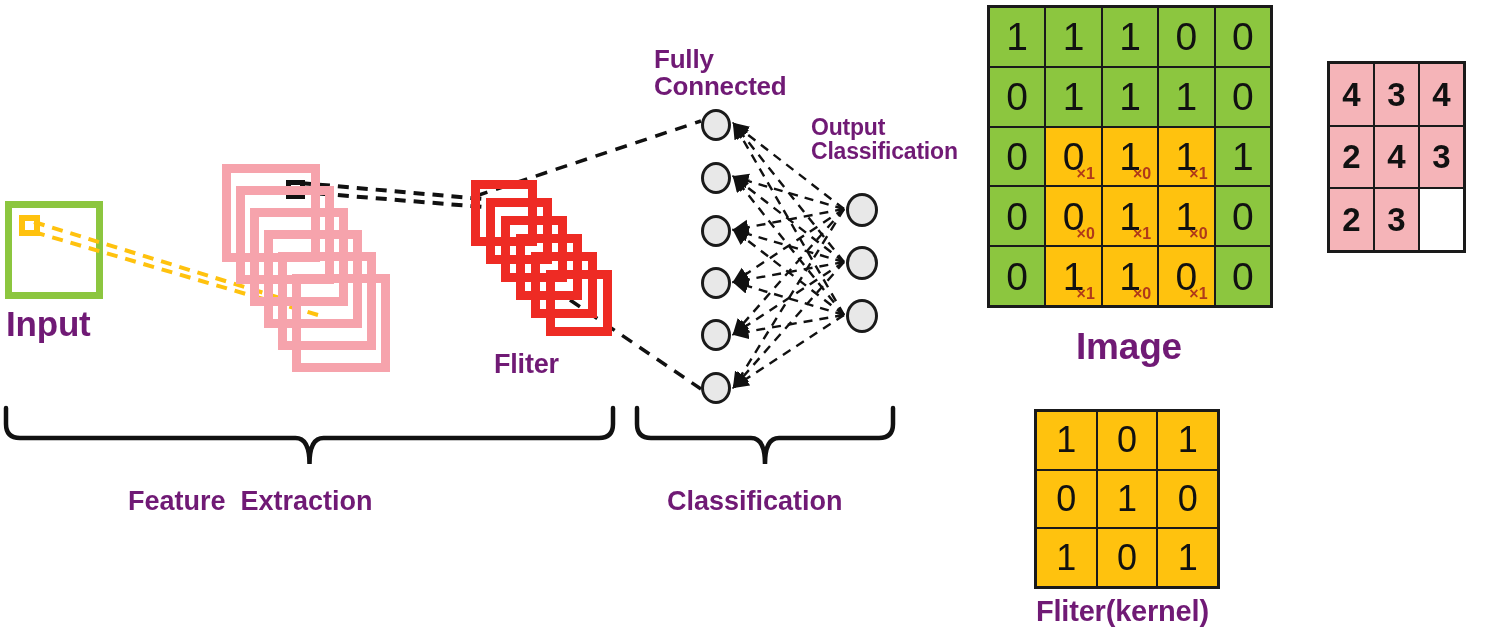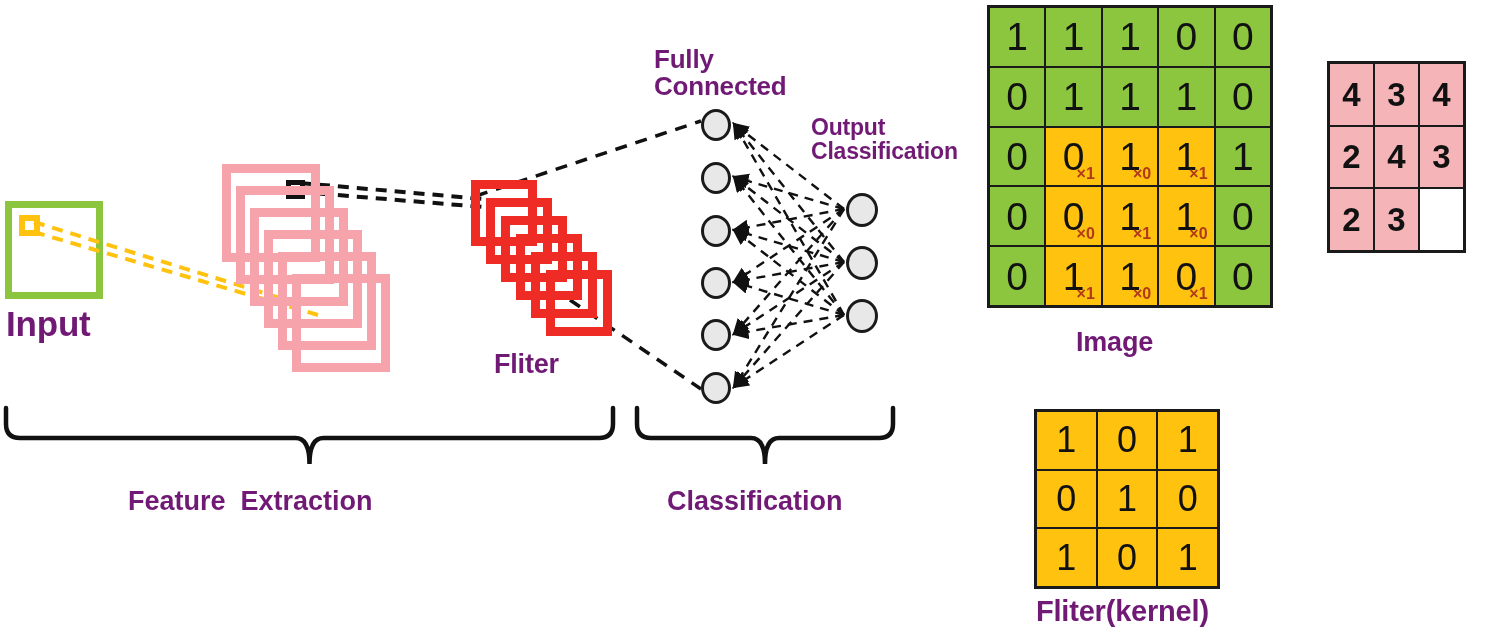--- a/index.html
+++ b/index.html
@@ -31,21 +31,21 @@
     line-height: 1.05;
     letter-spacing: -0.2px;
   }
   .lbl-input      { left: 6px;   top: 306px; font-size: 35px; }
   .lbl-conv       { left: 219px; top: 362px; font-size: 27px; }
   .lbl-pool       { left: 494px; top: 350px; font-size: 27px; }
   .lbl-fc         { left: 654px; top: 46px;  font-size: 26px; }
   .lbl-out        { left: 811px; top: 115px; font-size: 23px; }
   .lbl-feat       { left: 128px; top: 487px; font-size: 27px; letter-spacing: 0px;}
   .lbl-class      { left: 667px; top: 487px; font-size: 27px; letter-spacing: 0px;}
-  .lbl-image      { left: 1076px;top: 328px; font-size: 27px; }
+  .lbl-image      { left: 1076px;top: 328px; font-size: 37px; }
   .lbl-convolved  { left: 1330px;top: 328px; font-size: 27px; text-align: left;}
   .lbl-filter     { left: 1008px;top: 596px; font-size: 29px; margin-left: 28px; }
 
   
   .input-box {
     left: 5px; top: 201px;
     width: 84px; height: 84px;
     border: 7px solid #8CC63F;
     background: #ffffff;
     box-sizing: content-box;

